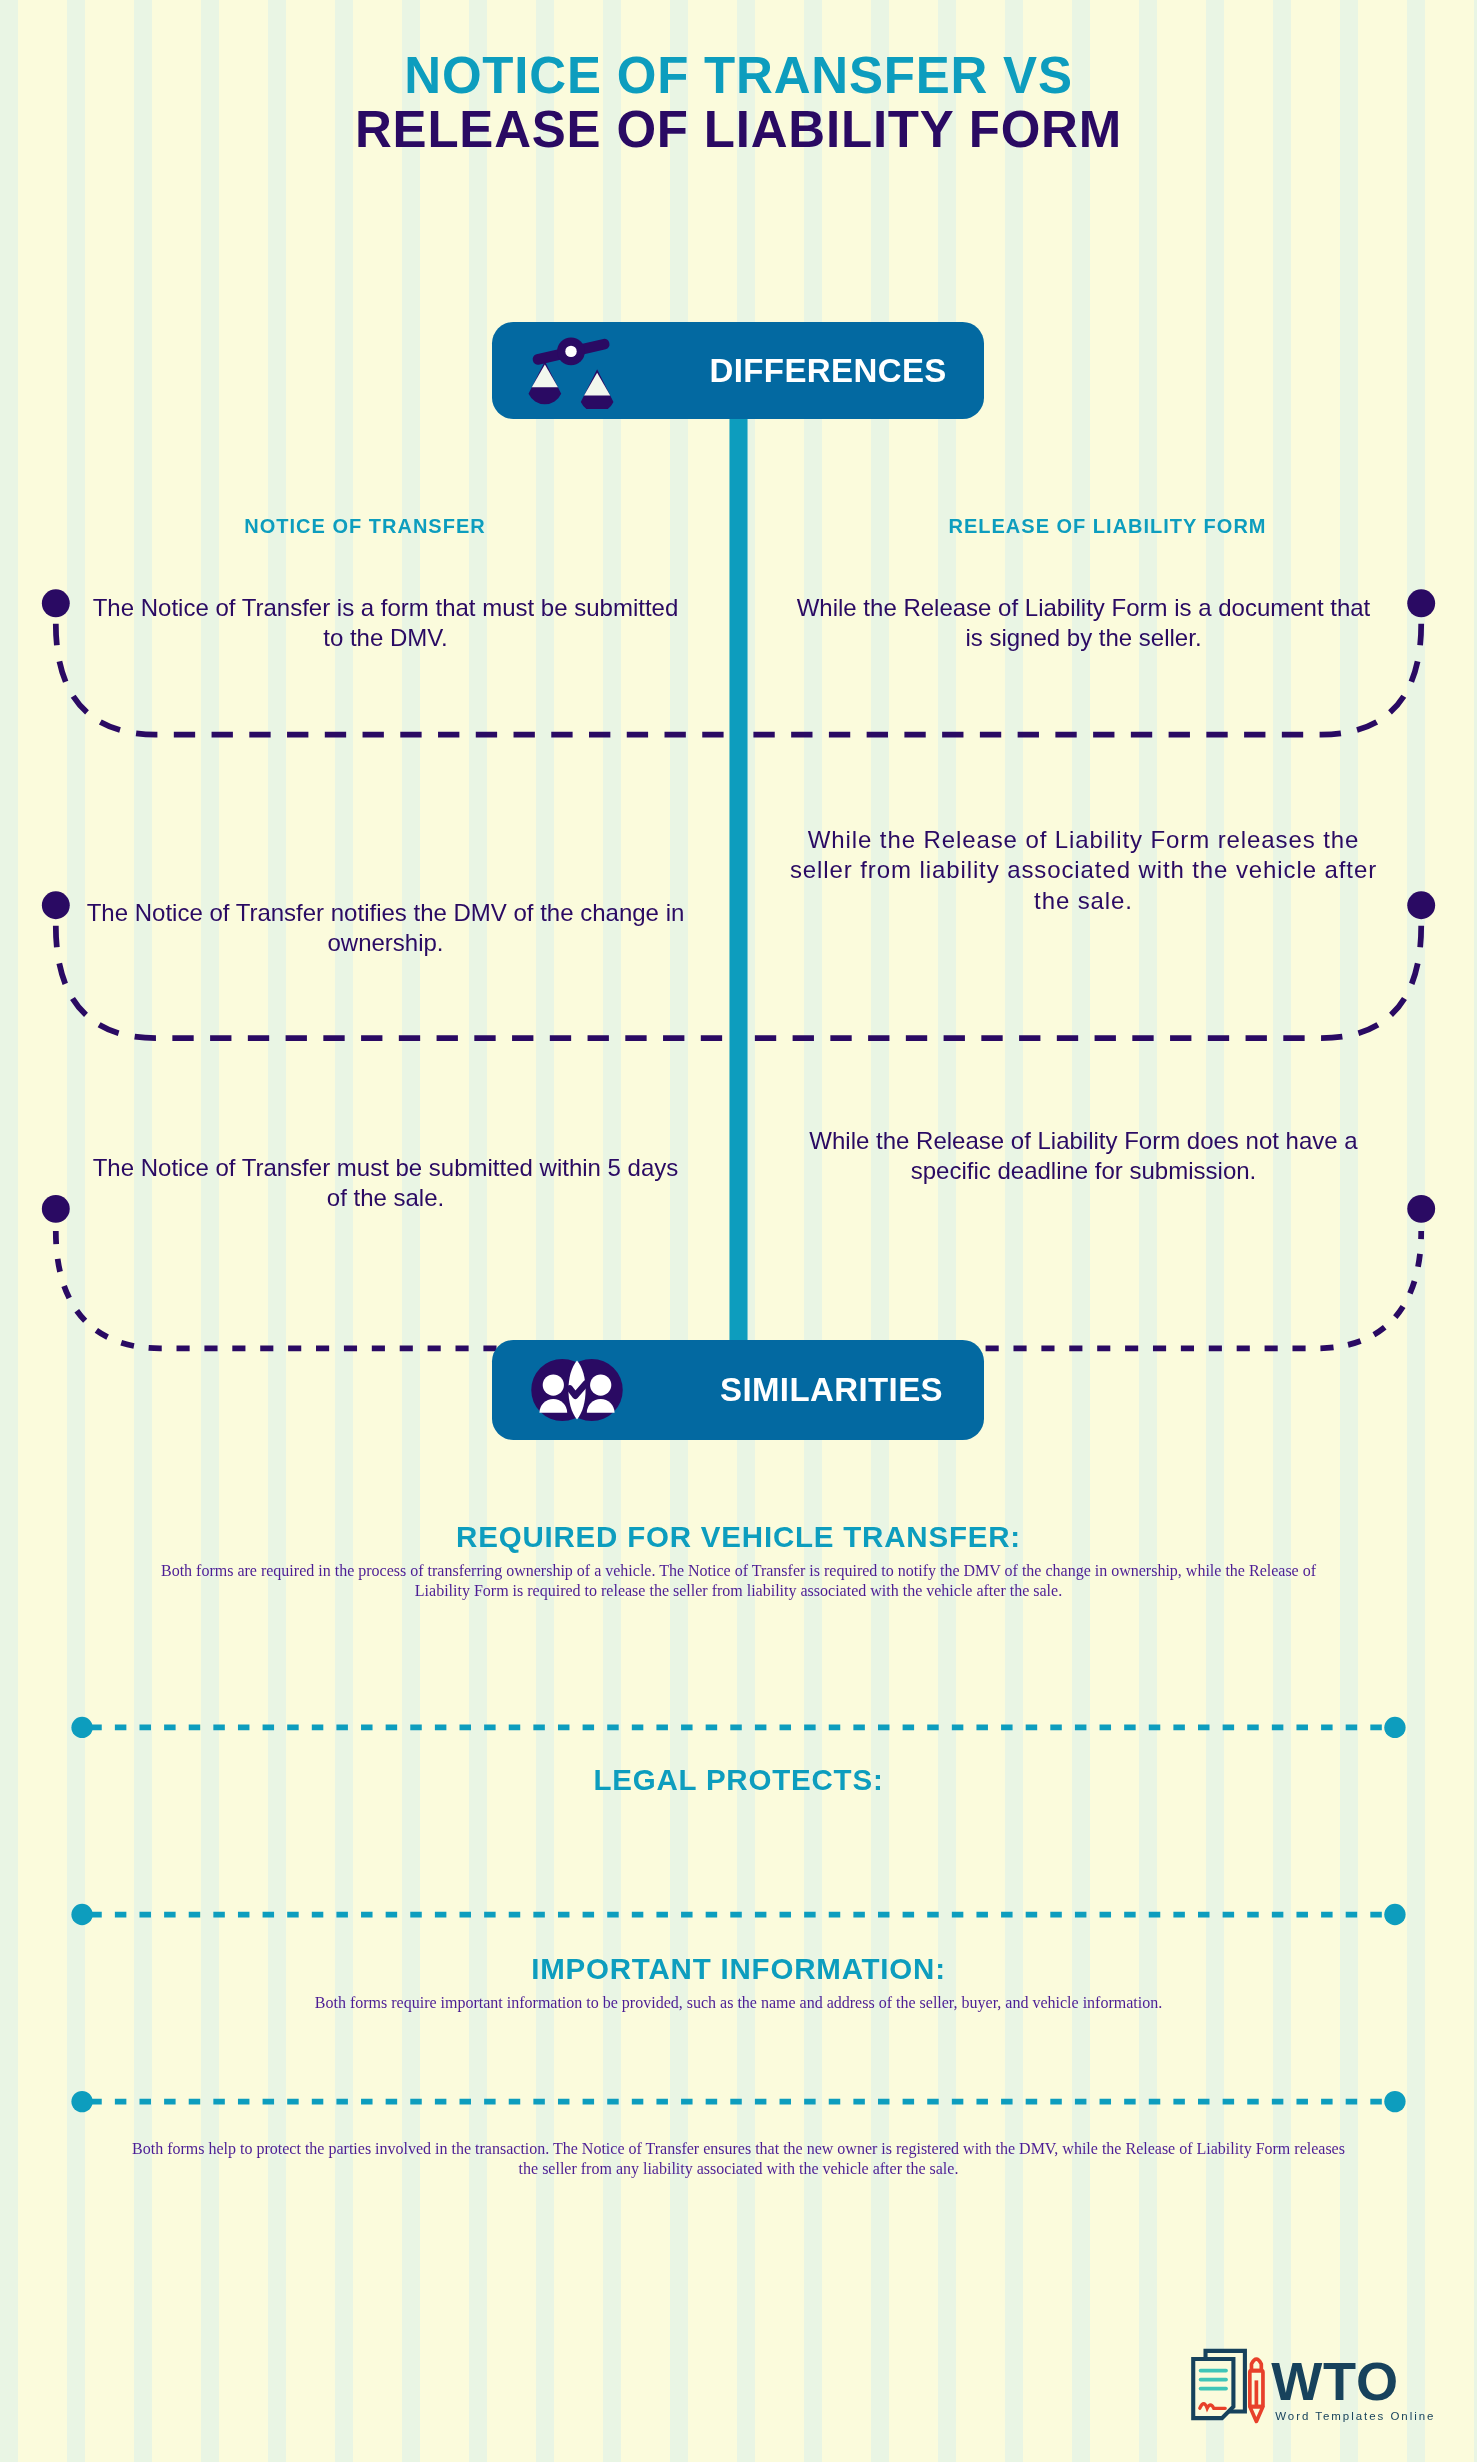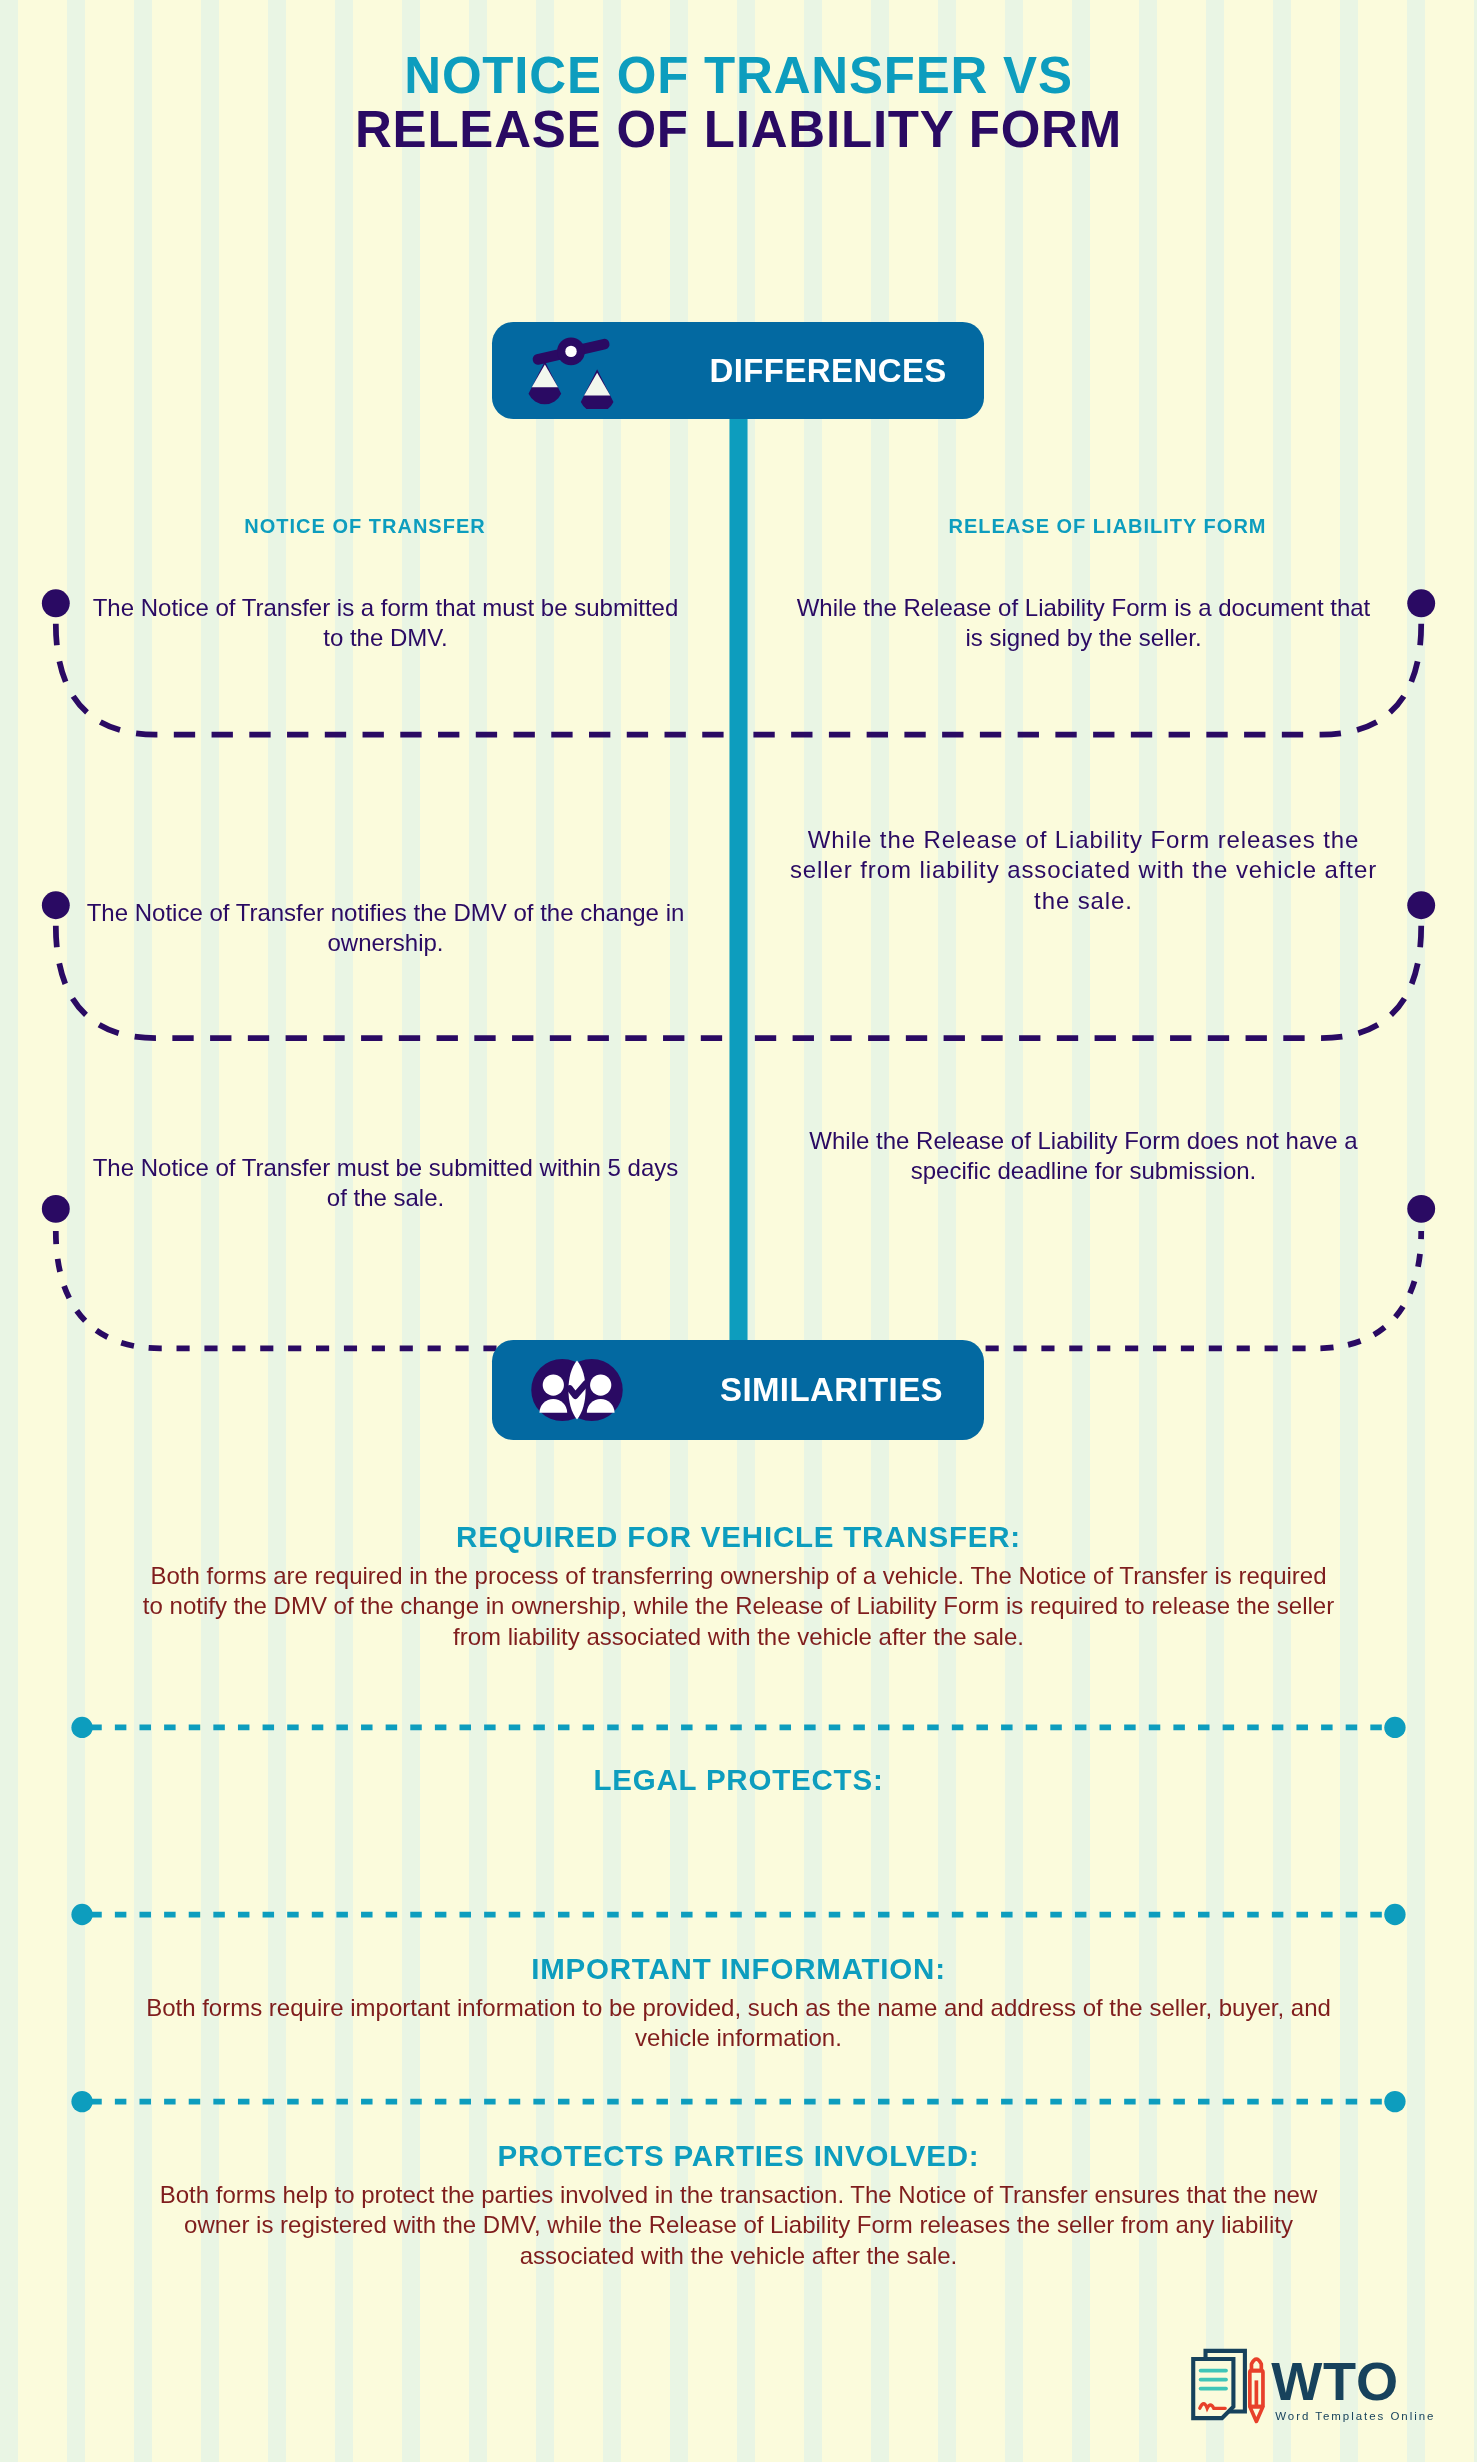--- a/index.html
+++ b/index.html
@@ -89,23 +89,23 @@
   .sim-block{ position:absolute; left:82px; width:1313px; text-align:center; z-index:3; }
   .sim-head{
     color:#0D9DBE;
     font-family:"Liberation Sans Narrow","Liberation Sans", sans-serif;
     font-weight:bold;
     font-size:29.5px;
     letter-spacing:0.8px;
     margin-bottom:6.6px;
   }
   .sim-body{
-    color:#7f1d1d;
-    font-family:Liberation Sans, sans-serif;
-    font-size:24px;
+    color:#4c1d95;
+    font-family:Liberation Serif, serif;
+    font-size:16px;
     line-height:1.28;
   }
 
   
   #logo{ position:absolute; left:1166px; top:2341px; width:271px; height:105px; z-index:4; }
 </style>
 </head>
 <body>
 
 <div id="stripes"></div>
@@ -208,21 +208,20 @@
 <div class="sim-block" style="top:1763px;">
   <div class="sim-head">LEGAL PROTECTS:</div>
 </div>
 
 <div class="sim-block" style="top:1952px;">
   <div class="sim-head">IMPORTANT INFORMATION:</div>
   <div class="sim-body" style="padding:0 57px;">Both forms require important information to be provided, such as the name and address of the seller, buyer, and vehicle information.</div>
 </div>
 
 <div class="sim-block" style="top:2139px;">
-  <div class="sim-head">PROTECTS PARTIES INVOLVED:</div>
   <div class="sim-body" style="padding:0 49px;">Both forms help to protect the parties involved in the transaction. The Notice of Transfer ensures that the new owner is registered with the DMV, while the Release of Liability Form releases the seller from any liability associated with the vehicle after the sale.</div>
 </div>
 
 <div id="logo">
   <svg viewBox="0 0 330 128" width="271" height="105">
 
     <path d="M48 12 L96 12 L96 86 L48 86 Z" fill="#FBFBDC" stroke="#17425C" stroke-width="5"></path>
 
     <path d="M33 22 L82 22 L82 80 L68 94 L33 94 Z" fill="#FBFBDC" stroke="#17425C" stroke-width="5"></path>
 

